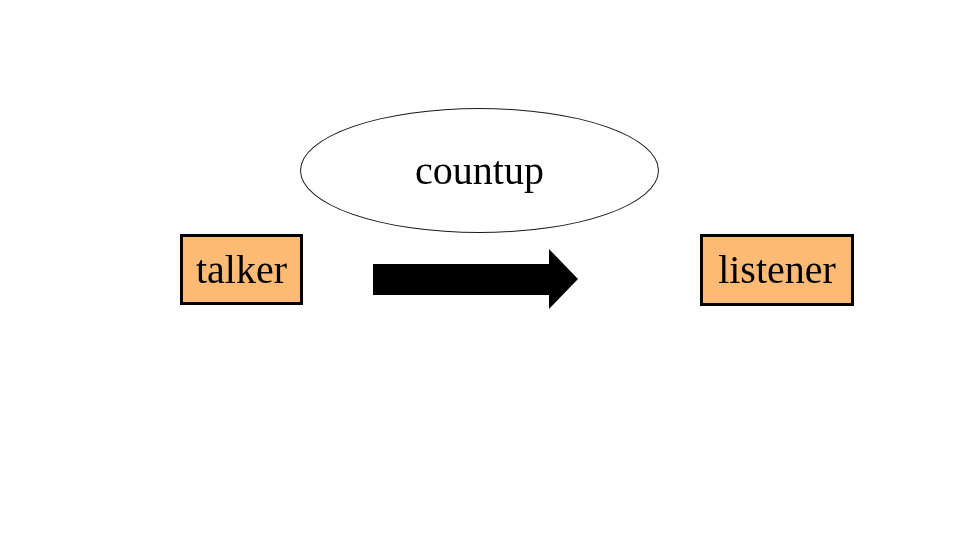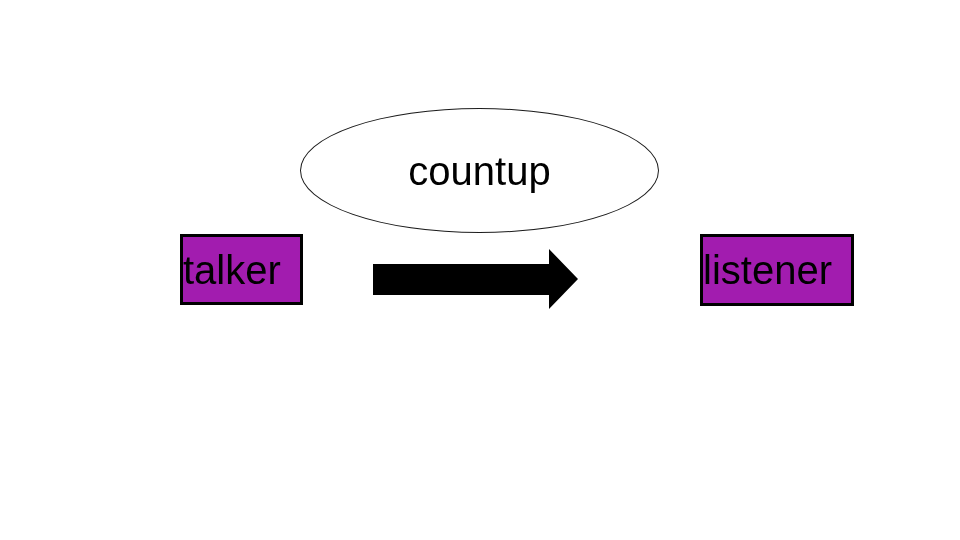--- a/index.html
+++ b/index.html
@@ -6,44 +6,45 @@
     margin: 0;
     padding: 0;
     background: #ffffff;
   }
   .canvas {
     position: relative;
     width: 960px;
     height: 540px;
     background: #ffffff;
     overflow: hidden;
-    font-family: Liberation Sans, sans-serif;
+    font-family: Liberation Serif, serif;
     color: #000000;
   }
   .topic-ellipse {
     position: absolute;
     left: 300px;
     top: 108px;
     width: 359px;
     height: 125px;
     box-sizing: border-box;
     border: 1.5px solid #1c1c1c;
     border-radius: 50%;
     background: #ffffff;
     display: flex;
     align-items: center;
     justify-content: center;
   }
   .node-box {
     position: absolute;
     box-sizing: border-box;
     border: 3px solid #000000;
-    background: #a21caf;
+    background: #fdba74;
     display: flex;
     align-items: center;
+    justify-content: center;
   }
   .node-talker {
     left: 180px;
     top: 234px;
     width: 123px;
     height: 71px;
   }
   .node-listener {
     left: 657px;
     top: 234px;

